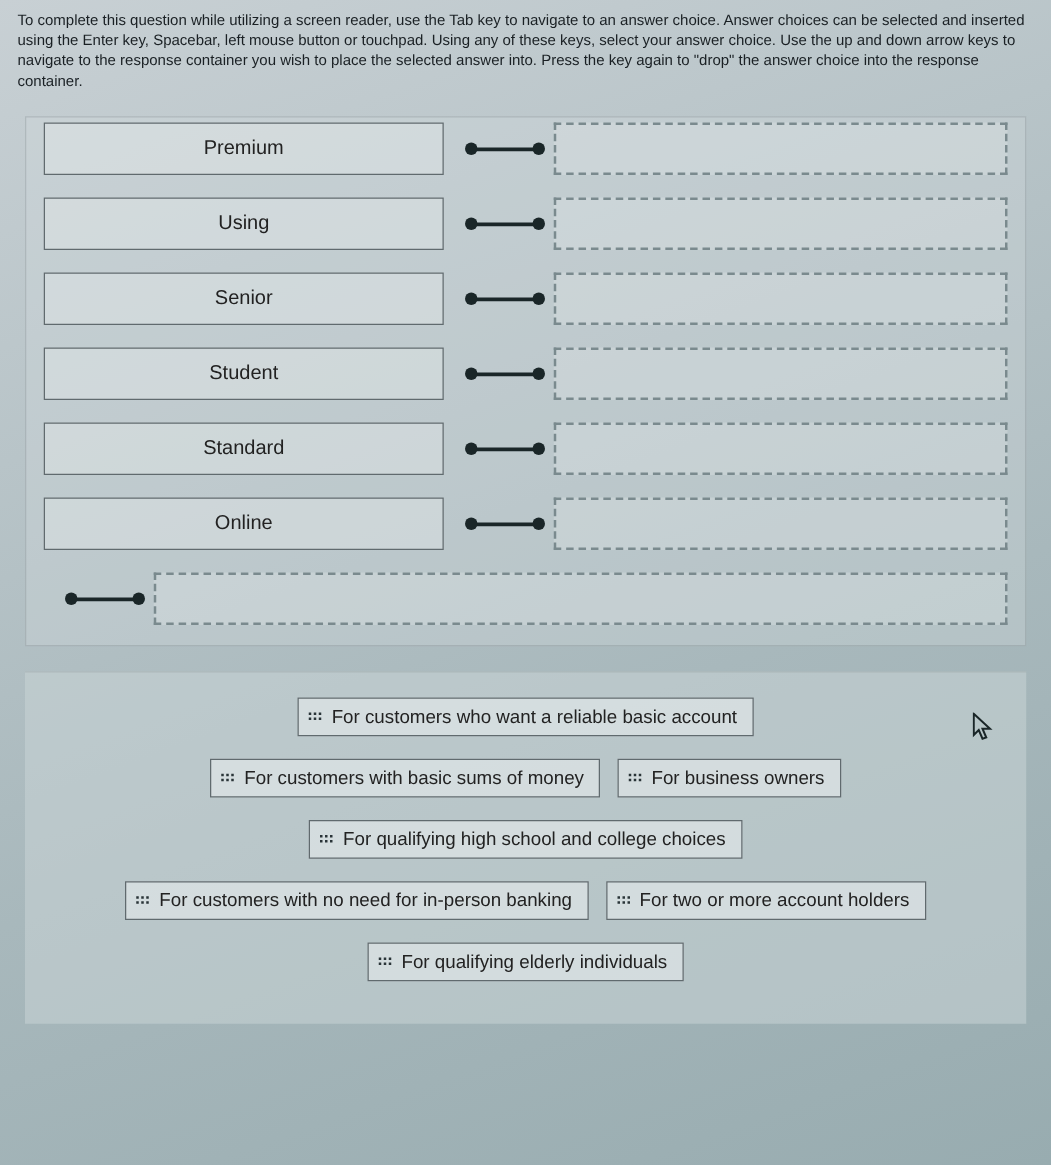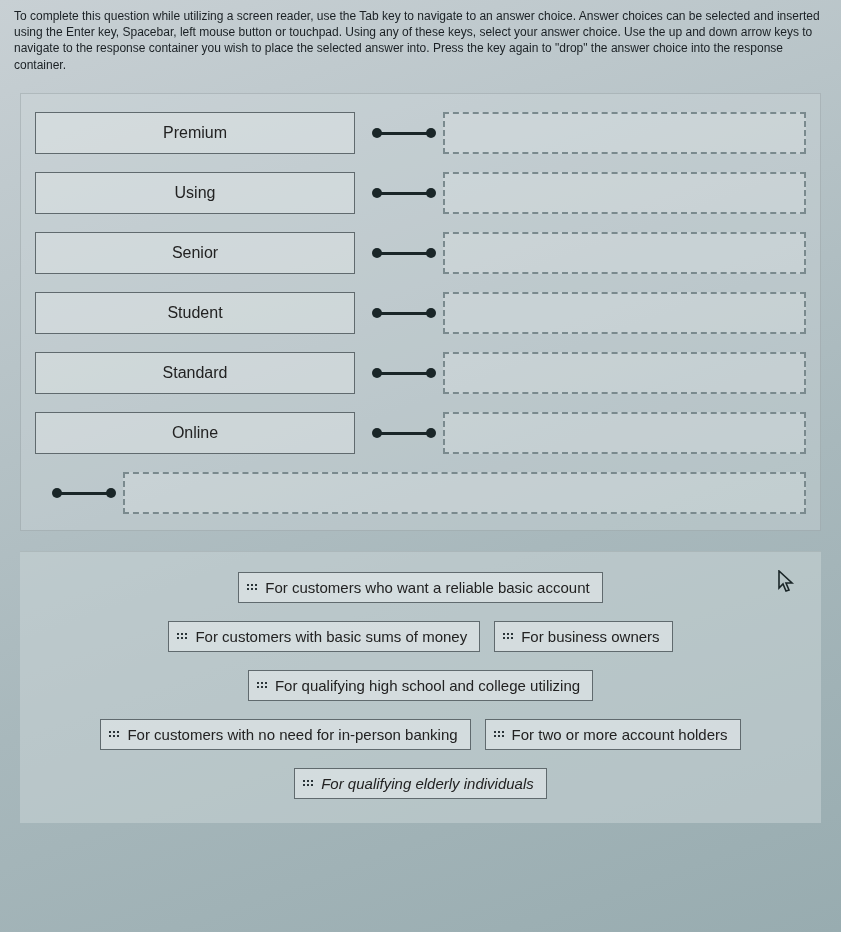--- a/index.html
+++ b/index.html
@@ -14,21 +14,21 @@
     color: #2a2a2a;
   }
   .instructions {
     padding: 8px 14px 16px 14px;
     font-size: 12px;
     line-height: 1.35;
     color: #1a2024;
   }
   .matching-area {
     margin: 4px 20px 0 20px;
-    padding: 18px 14px 10px 14px;
+    padding: 4px 14px 10px 14px;
     background: rgba(210,218,220,0.35);
     border: 1px solid rgba(120,130,132,0.3);
   }
   .row {
     display: flex;
     align-items: center;
     margin-bottom: 18px;
   }
   .label-box {
     width: 320px;
@@ -66,21 +66,21 @@
   }
   .drop-zone {
     flex: 1;
     height: 42px;
     border: 2px dashed #7a8a8e;
     background: rgba(235,240,240,0.25);
     margin-left: 2px;
   }
   .choices-area {
     margin: 20px 20px 0 20px;
-    padding: 20px 10px 24px 10px;
+    padding: 20px 10px 34px 10px;
     background: rgba(200,212,214,0.55);
     border-top: 1px solid rgba(150,160,162,0.4);
   }
   .choice-row {
     display: flex;
     justify-content: center;
     gap: 14px;
     margin-bottom: 18px;
     flex-wrap: nowrap;
   }
@@ -219,21 +219,21 @@
             <i></i>
             <i></i>
             <i></i>
           </span>
           <span>
             <i></i>
             <i></i>
             <i></i>
           </span>
         </span>
-      <span>For qualifying high school and college utilizing</span>
+      <span>For qualifying high school and college choices</span>
     </div>
   </div>
   <div class="choice-row">
     <div class="choice">
       <span class="grip">
           <span>
             <i></i>
             <i></i>
             <i></i>
           </span>
@@ -254,21 +254,21 @@
           </span>
           <span>
             <i></i>
             <i></i>
             <i></i>
           </span>
         </span>
       <span>For two or more account holders</span>
     </div>
   </div>
-  <div class="choice-row" style="margin-bottom:0;font-style:italic;">
+  <div class="choice-row" style="margin-bottom:0;">
     <div class="choice">
       <span class="grip">
           <span>
             <i></i>
             <i></i>
             <i></i>
           </span>
           <span>
             <i></i>
             <i></i>

